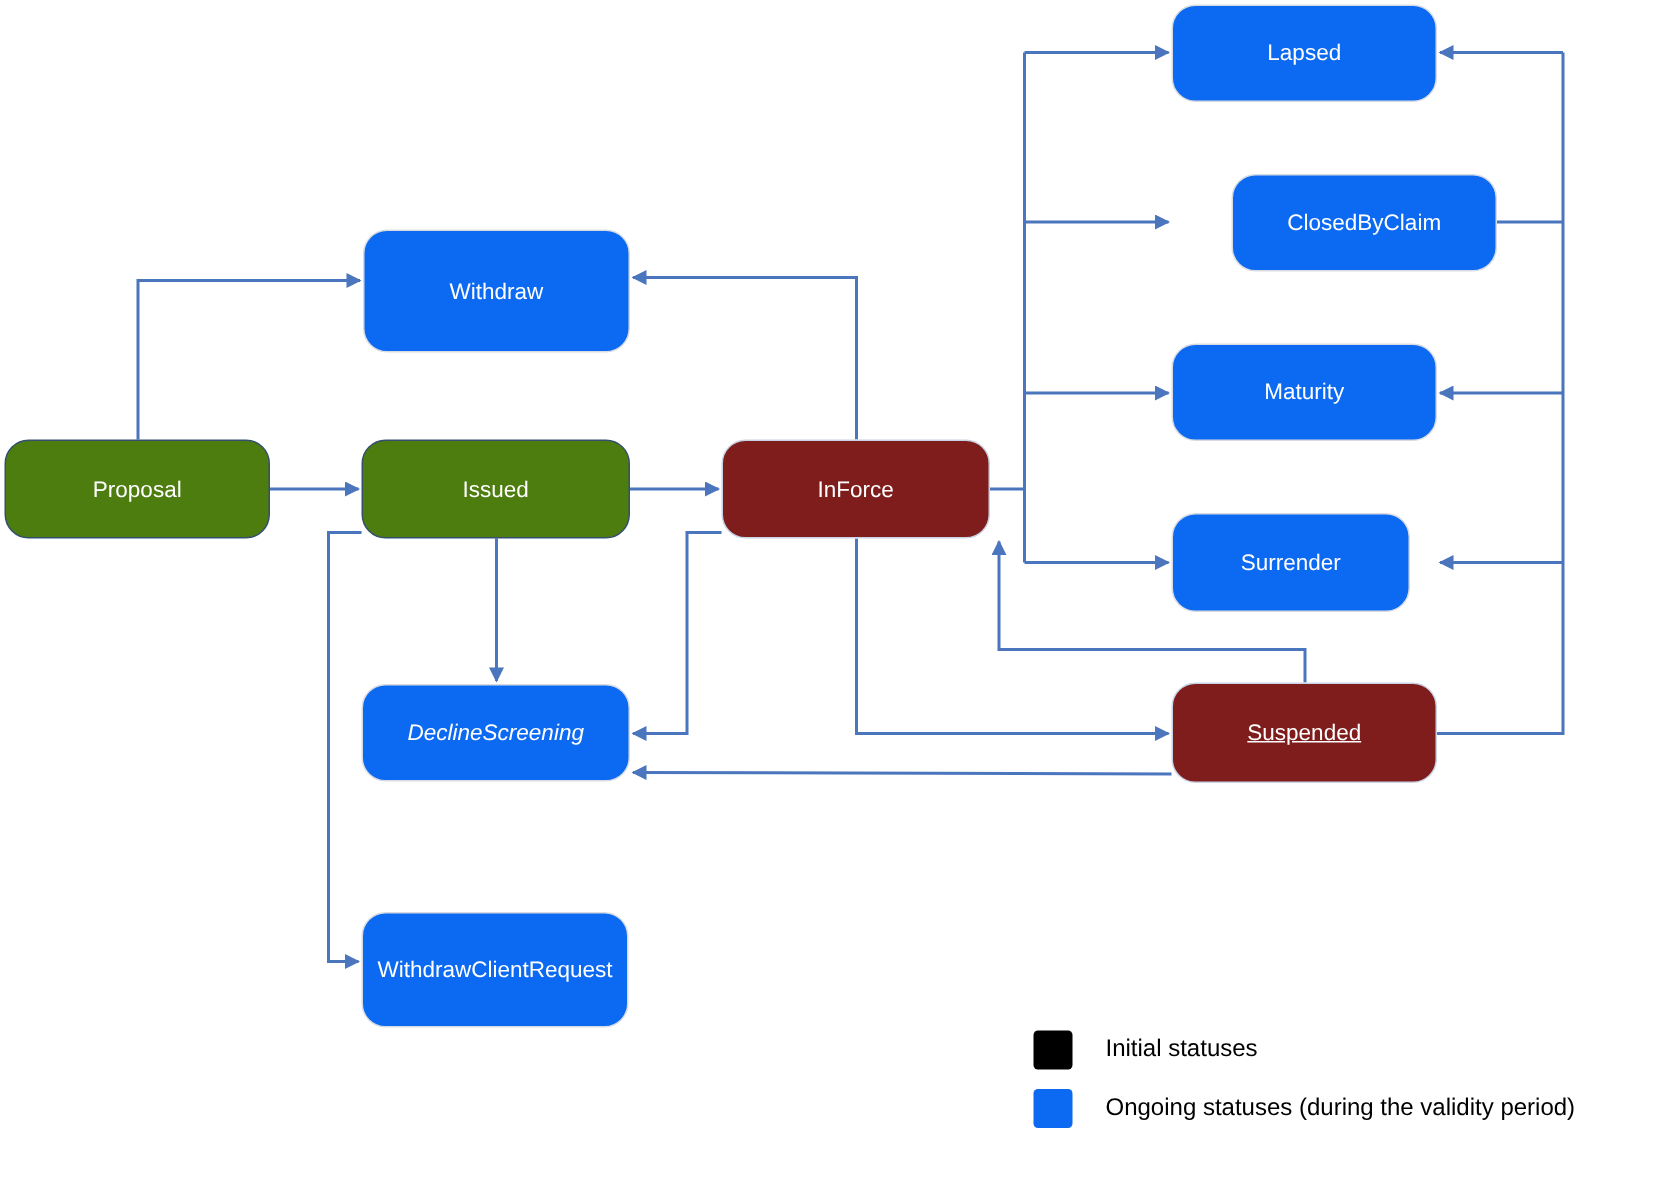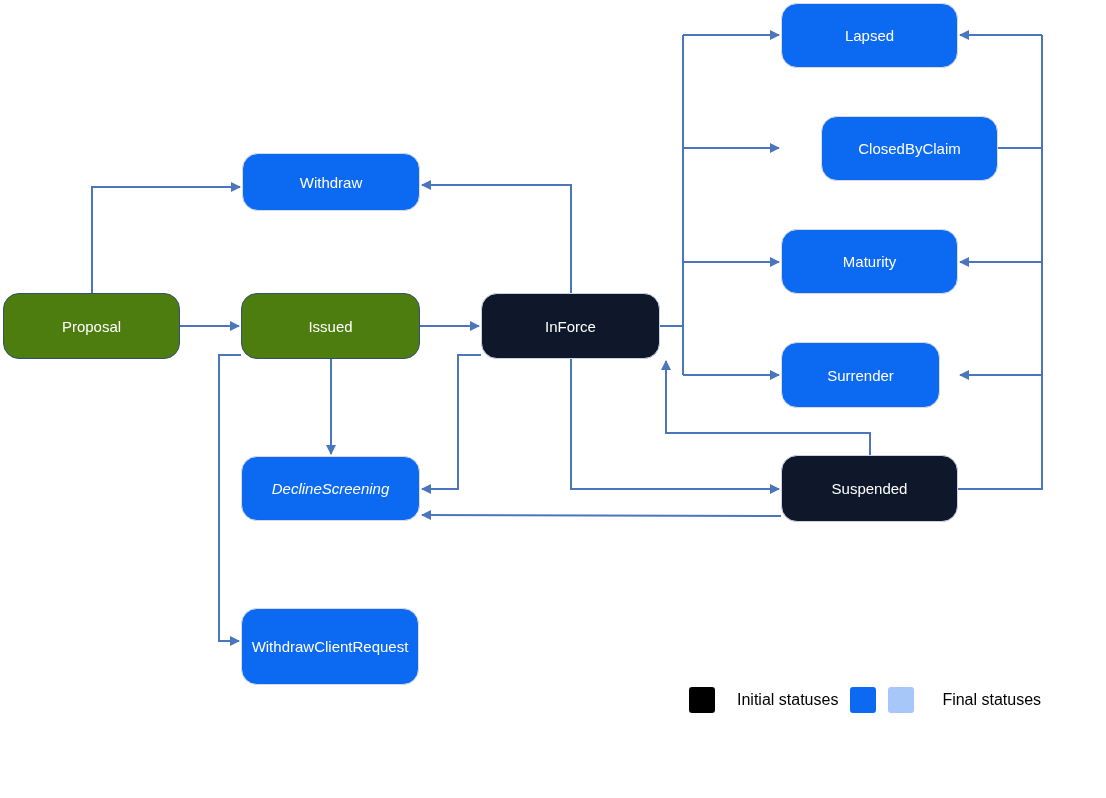--- a/index.html
+++ b/index.html
@@ -14,36 +14,36 @@
   .node{
     position:absolute;z-index:2;
     border-radius:16px;
     display:flex;align-items:center;justify-content:center;
     color:#ffffff;font-size:15px;line-height:1;
     box-sizing:border-box;
     text-align:center;
   }
   .node.initial{background:#4d7c0f;border:1.5px solid #35506f;}
   .node.ongoing{background:#0c69f2;border:1.5px solid #d8dce2;}
-  .node.final{background:#0f172a;border:1.5px solid #c9d3e4;}
+  .node.final{background:#7f1d1d;border:1.5px solid #c9d3e4;}
   #n-proposal {left:3px;  top:293px; width:177px; height:66px;}
   #n-issued   {left:241px; top:293px; width:179px; height:66px;}
-  #n-withdraw {left:242px; top:153px; width:178px; height:58px;}
+  #n-withdraw {left:242px; top:153px; width:178px; height:82px;}
   #n-inforce  {left:481px; top:293px; width:179px; height:66px;}
   #n-decline  {left:241px; top:456px; width:179px; height:65px;font-style:italic;}
   #n-wcr      {left:241px; top:608px; width:178px; height:77px;}
   #n-lapsed   {left:781px; top:3px;   width:177px; height:65px;}
   #n-cbc      {left:781px; top:116px; width:177px; height:65px;margin-left:40px;}
   #n-maturity {left:781px; top:229px; width:177px; height:65px;}
   #n-surrender{left:781px; top:342px; width:159px; height:66px;}
-  #n-suspended{left:781px; top:455px; width:177px; height:67px;}
+  #n-suspended{left:781px; top:455px; width:177px; height:67px;text-decoration:underline;}
 
   .legend{
     position:absolute;left:689px;top:686px;z-index:2;
-    display:flex;flex-direction:row;gap:12px;
+    display:flex;flex-direction:column;gap:12px;
   }
   .legend-row{display:flex;align-items:center;height:27px;}
   .swatch{
     width:26px;height:26px;border-radius:3px;flex:0 0 auto;
   }
   .swatch.initial{background:#000000;}
   .swatch.ongoing{background:#0c69f2;}
   .swatch.final{background:#a6c7f7;}
   .legend-label{
     margin-left:22px;
@@ -110,20 +110,17 @@
   <div class="node ongoing" id="n-surrender">Surrender</div>
   <div class="node final" id="n-suspended">Suspended</div>
 
   <div class="legend">
     <div class="legend-row">
       <span class="swatch initial"></span>
       <span class="legend-label">Initial statuses</span>
     </div>
     <div class="legend-row">
       <span class="swatch ongoing"></span>
-    </div>
-    <div class="legend-row final">
-      <span class="swatch final"></span>
-      <span class="legend-label">Final statuses</span>
+      <span class="legend-label">Ongoing statuses (during the validity period)</span>
     </div>
   </div>
 
 </div>
 
 </body></html>

